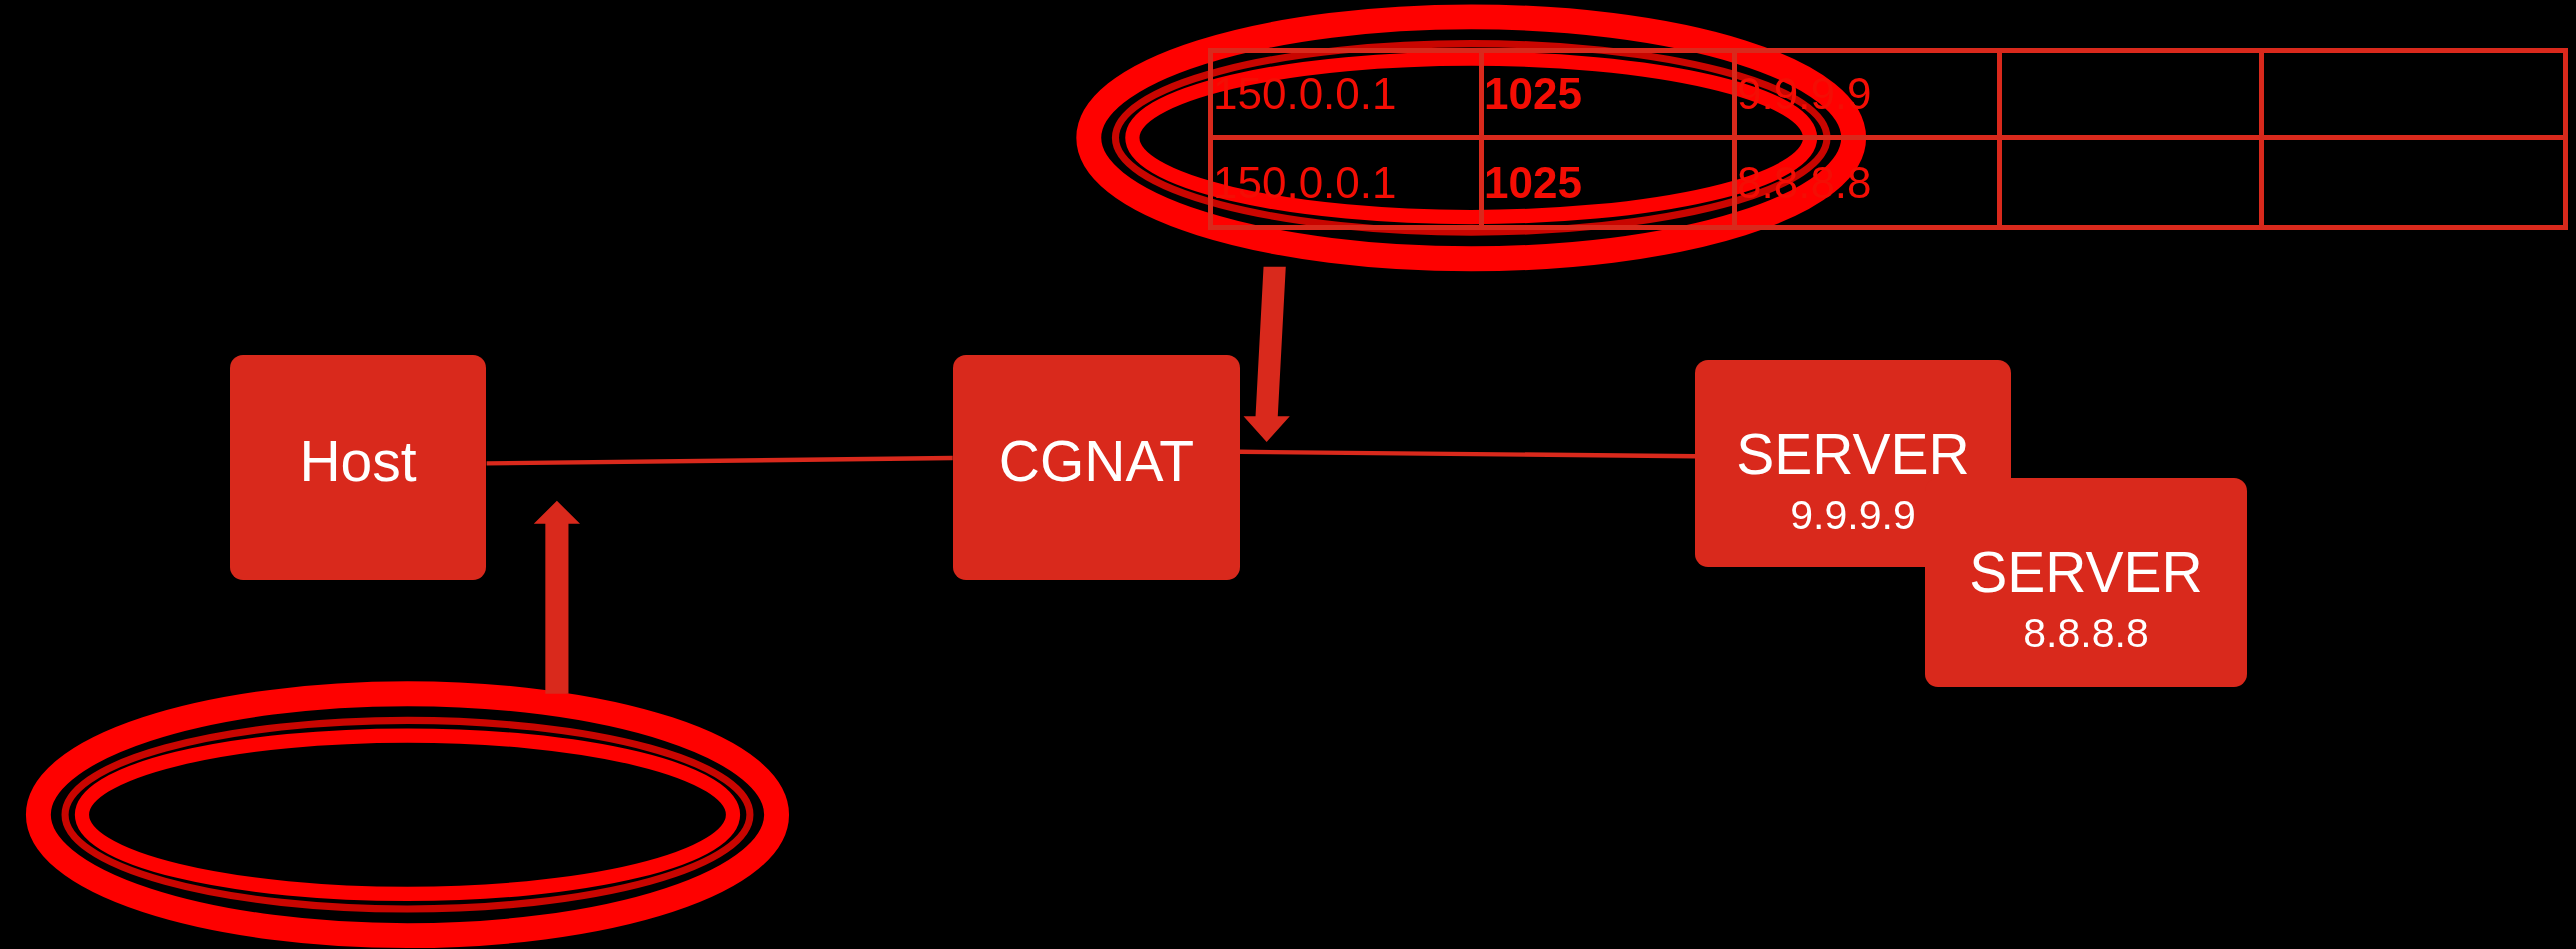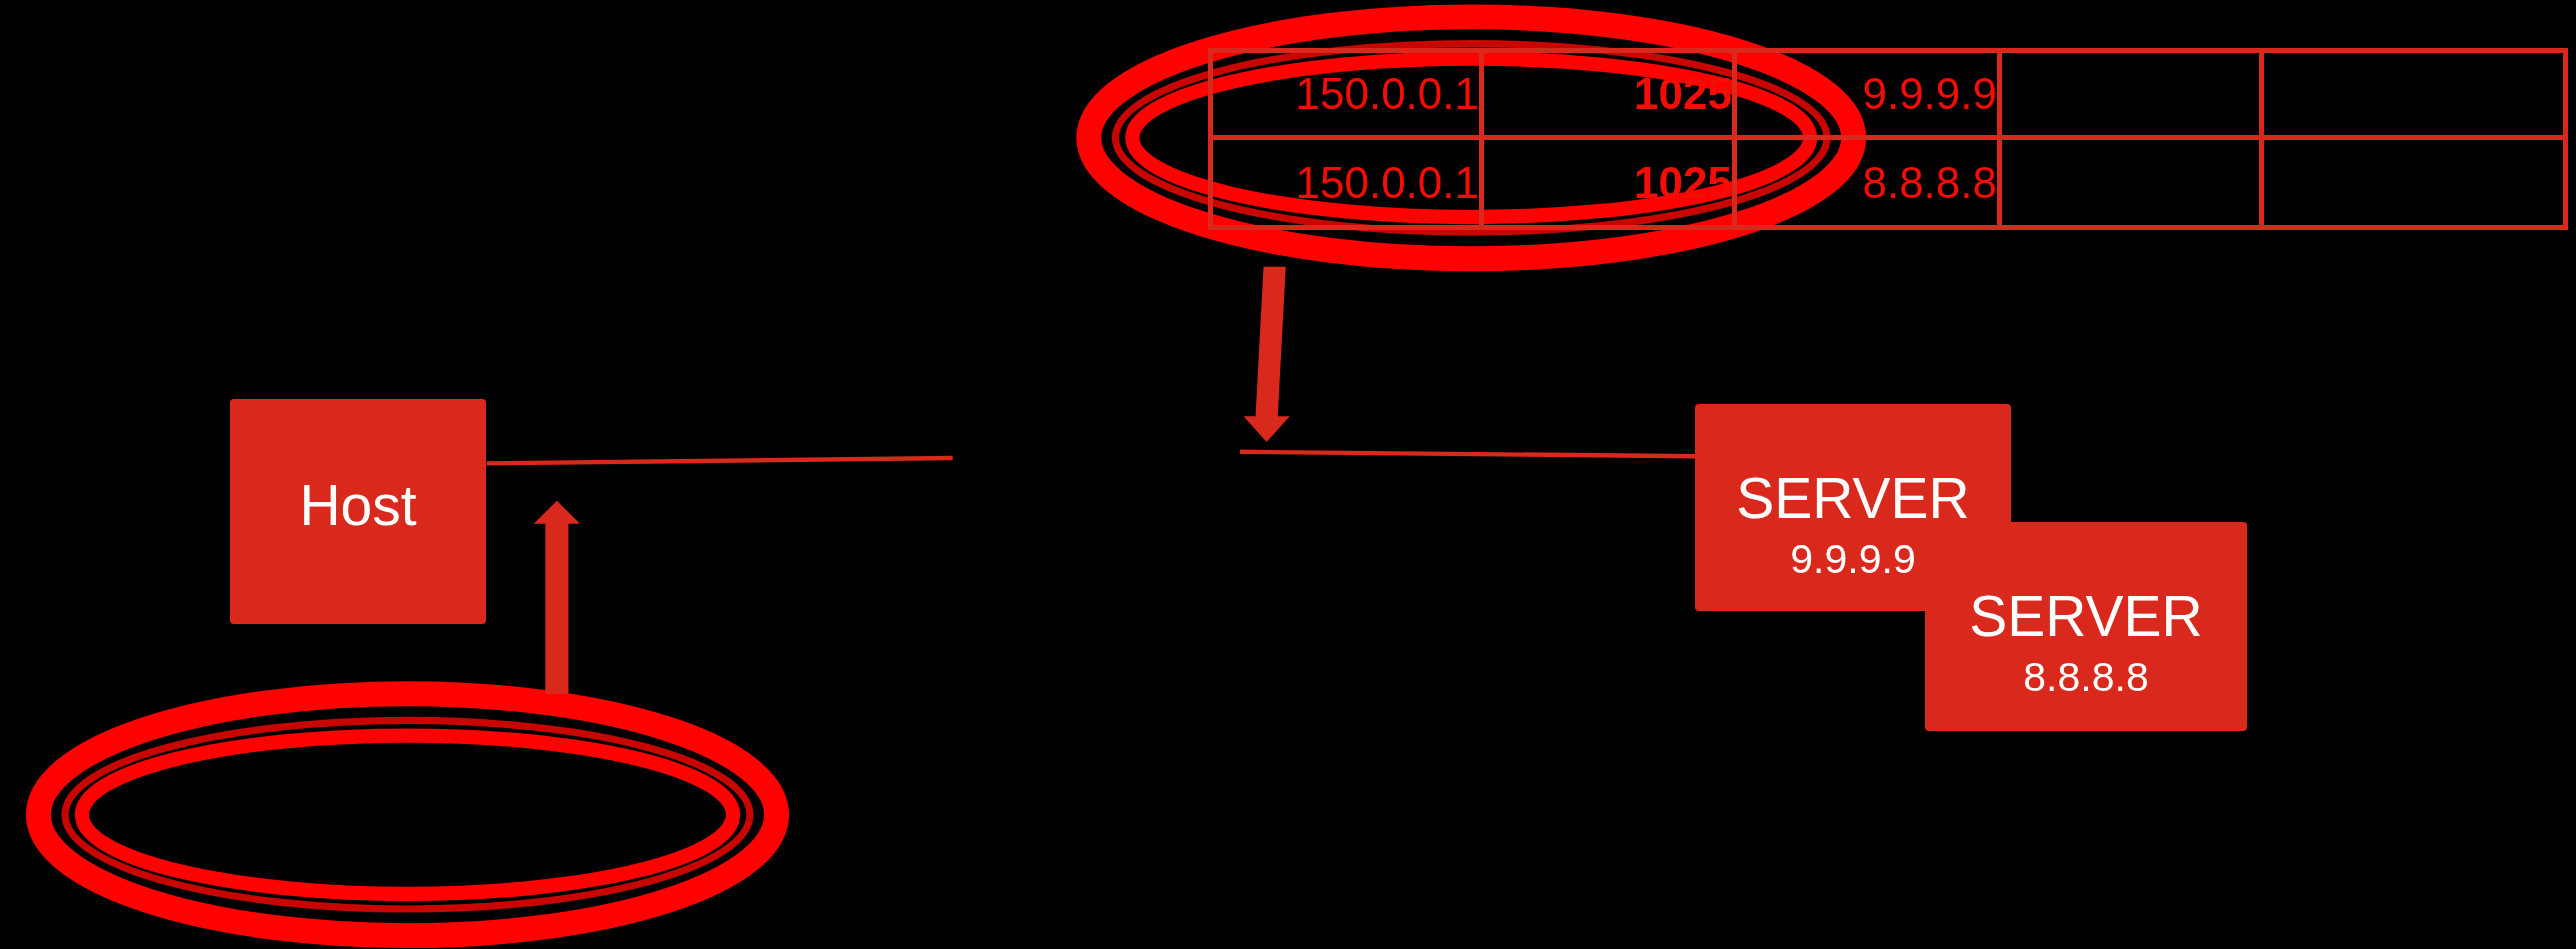--- a/index.html
+++ b/index.html
@@ -26,47 +26,46 @@
   .ellipse-outer{fill:none;stroke:var(--red-bright);stroke-width:28px;}
   .ellipse-ring {fill:none;stroke:var(--red-ring);stroke-width:8px;}
   .ellipse-inner{fill:none;stroke:var(--red-bright);stroke-width:16px;}
   .connector{stroke:var(--red-muted);stroke-width:5px;}
   .arrow{fill:var(--red-muted);}
 
   
   table.nat{border-collapse:collapse;position:absolute;table-layout:fixed;background:transparent;}
   table.nat td{
     border:5.3px solid var(--red-muted);
-    text-align:right;
+    text-align:left;
     vertical-align:middle;
     font-size:44px;
     color:var(--red-text);
     padding:0;
     overflow:hidden;
     white-space:nowrap;
   }
   td.port{font-weight:bold;}
   td.dark{color:var(--black-text);}
   #top-table{left:1208px;top:48px;}
   #bottom-table{left:113px;top:721px;}
   #top-table tr.r1 td{height:82px;}
   #top-table tr.r2 td{height:85px;}
   #bottom-table tr.r1 td{height:83px;}
   #bottom-table tr.r2 td{height:82px;}
 
   
   .node{
     position:absolute;
     background:var(--red-muted);
-    border-radius:4px;
+    border-radius:13px;
     color:var(--white);
     display:flex;
     flex-direction:column;
     align-items:center;
-    margin-top:44px;
   }
   .node .title{font-size:57px;line-height:64px;}
   .node.simple{justify-content:center;padding-bottom:12.5px;}
   .node .ip{font-size:41px;line-height:48px;margin-top:5.3px;}
   #host-node  {left:230px; top:355px; width:256px; height:212px;}
   #cgnat-node {left:953px;top:355px; width:287px; height:212px;}
   #server1-node{left:1695px;top:360px; width:316px; height:207px;padding-top:62px;box-sizing:border-box;}
   #server2-node{left:1925px;top:478px; width:322px; height:209px;padding-top:62px;box-sizing:border-box;}
 </style>
 </head>
@@ -119,20 +118,23 @@
       <td></td>
     </tr>
   </tbody>
     </table>
 
 
   <div class="node simple" id="host-node">
     <span class="title">Host</span>
   </div>
 
+  <div class="node simple" id="cgnat-node">
+    <span class="title">CGNAT</span>
+  </div>
 
   <div class="node" id="server1-node">
     <span class="title">SERVER</span>
     <span class="ip">9.9.9.9</span>
   </div>
 
   <div class="node" id="server2-node">
     <span class="title">SERVER</span>
     <span class="ip">8.8.8.8</span>
   </div>

